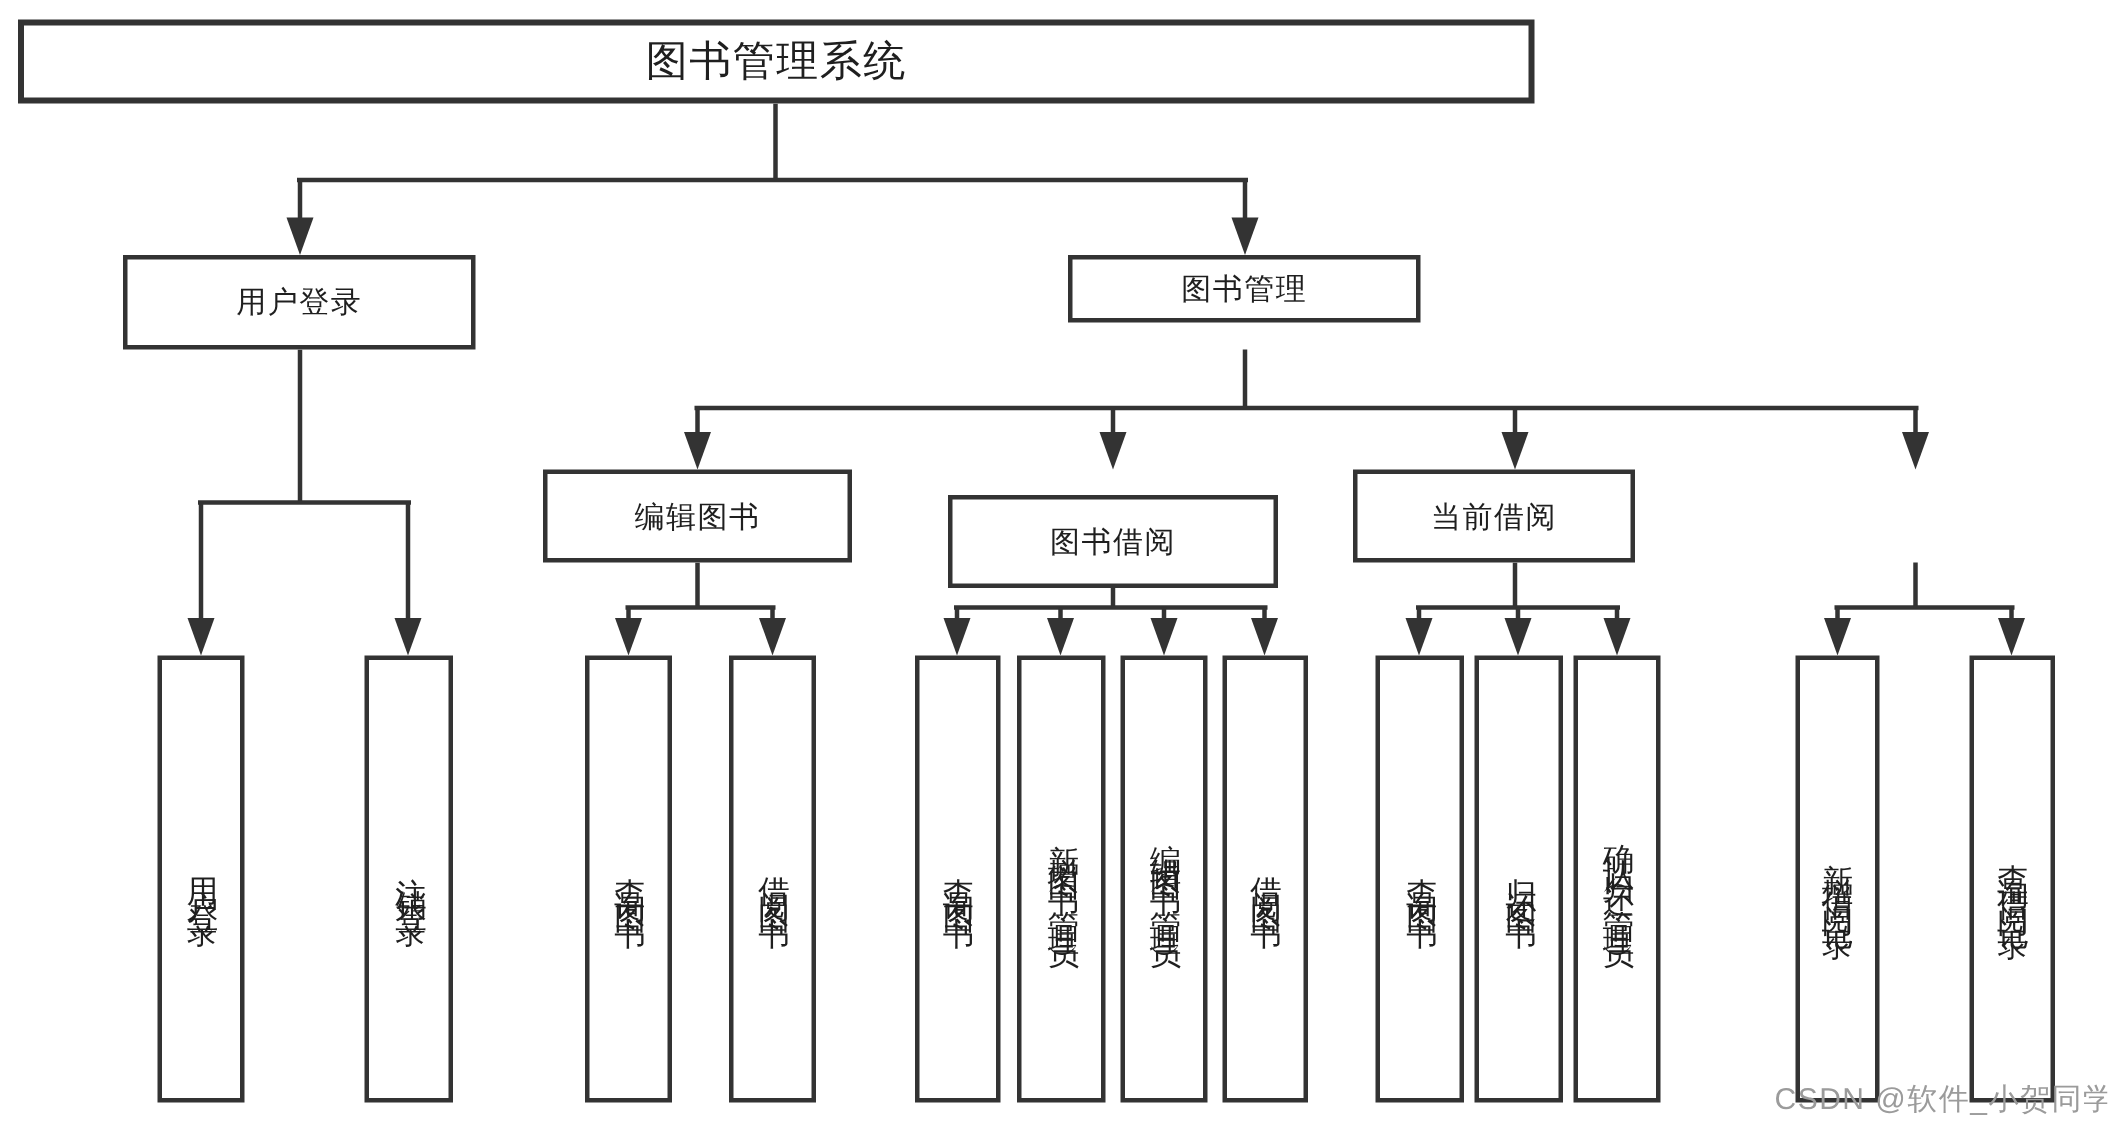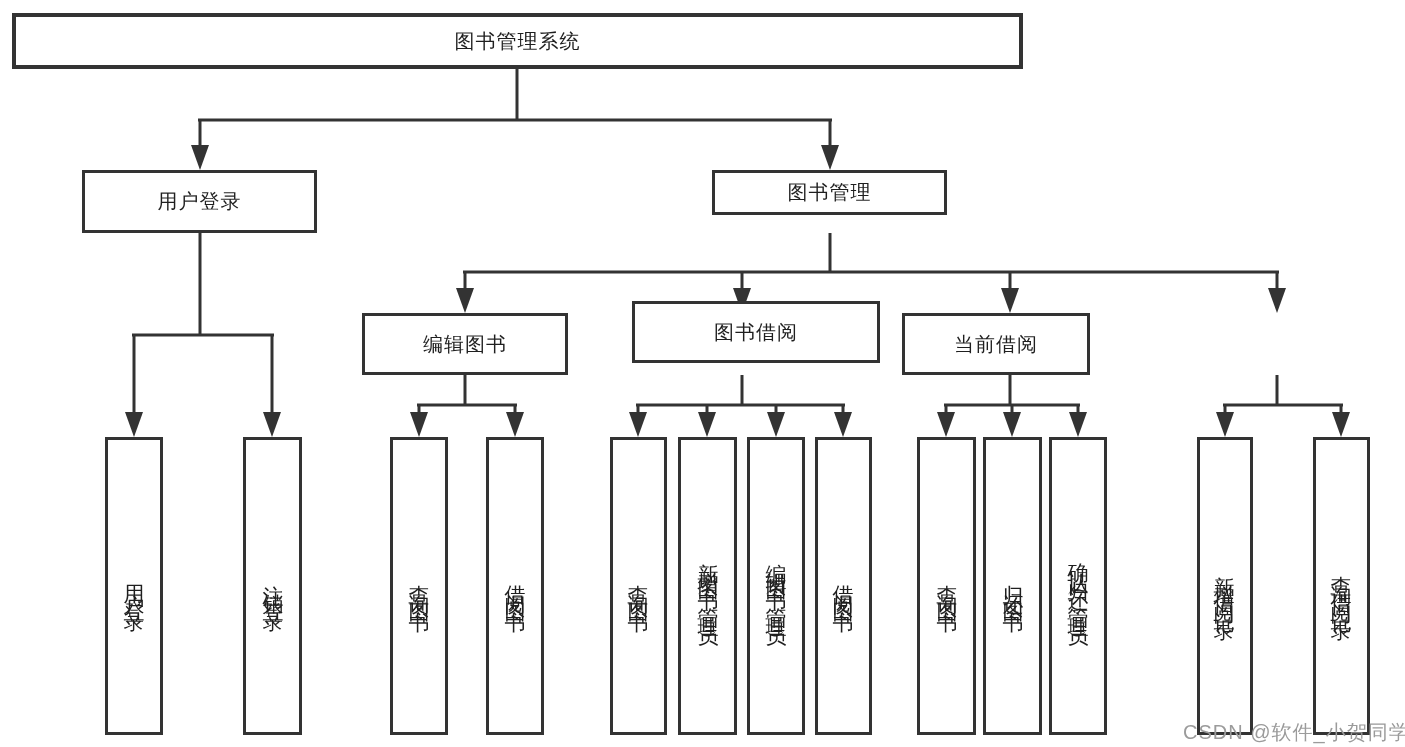--- a/index.html
+++ b/index.html
@@ -32,21 +32,21 @@
   }
   .hbox {
     display: flex;
     align-items: center;
     justify-content: center;
     font-size: 20px;
     letter-spacing: 1px;
   }
   .root {
     border-width: 4px;
-    font-size: 20px;
+    font-size: 28px;
   }
   .vbox {
     writing-mode: vertical-rl;
     text-orientation: mixed;
     text-align: center;
     font-size: 21px;
     letter-spacing: 9px;
     line-height: 52px;
   }
   .watermark {
@@ -142,21 +142,21 @@
       <polygon points="1332,412 1350,412 1341,437"></polygon>
     </g>
   </svg>
 
   <div class="box hbox root" style="left:12px;top:13px;width:1011px;height:56px">图书管理系统</div>
 
   <div class="box hbox" style="left:82px;top:170px;width:235px;height:63px">用户登录</div>
   <div class="box hbox" style="left:712px;top:170px;width:235px;height:45px">图书管理</div>
 
   <div class="box hbox" style="left:362px;top:313px;width:206px;height:62px">编辑图书</div>
-  <div class="box hbox" style="left:632px;top:301px;width:248px;height:62px">图书借阅</div>
+  <div class="box hbox" style="left:632px;top:330px;width:220px;height:62px">图书借阅</div>
   <div class="box hbox" style="left:902px;top:313px;width:188px;height:62px">当前借阅</div>
 
   <div class="box vbox" style="left:105px;top:437px;width:58px;height:298px">用户登录</div>
   <div class="box vbox" style="left:243px;top:437px;width:59px;height:298px">注销登录</div>
 
   <div class="box vbox" style="left:390px;top:437px;width:58px;height:298px">查询图书</div>
   <div class="box vbox" style="left:486px;top:437px;width:58px;height:298px">借阅图书</div>
 
   <div class="box vbox" style="left:610px;top:437px;width:57px;height:298px">查询图书</div>
   <div class="box vbox" style="left:678px;top:437px;width:59px;height:298px">新增图书（管理员）</div>

